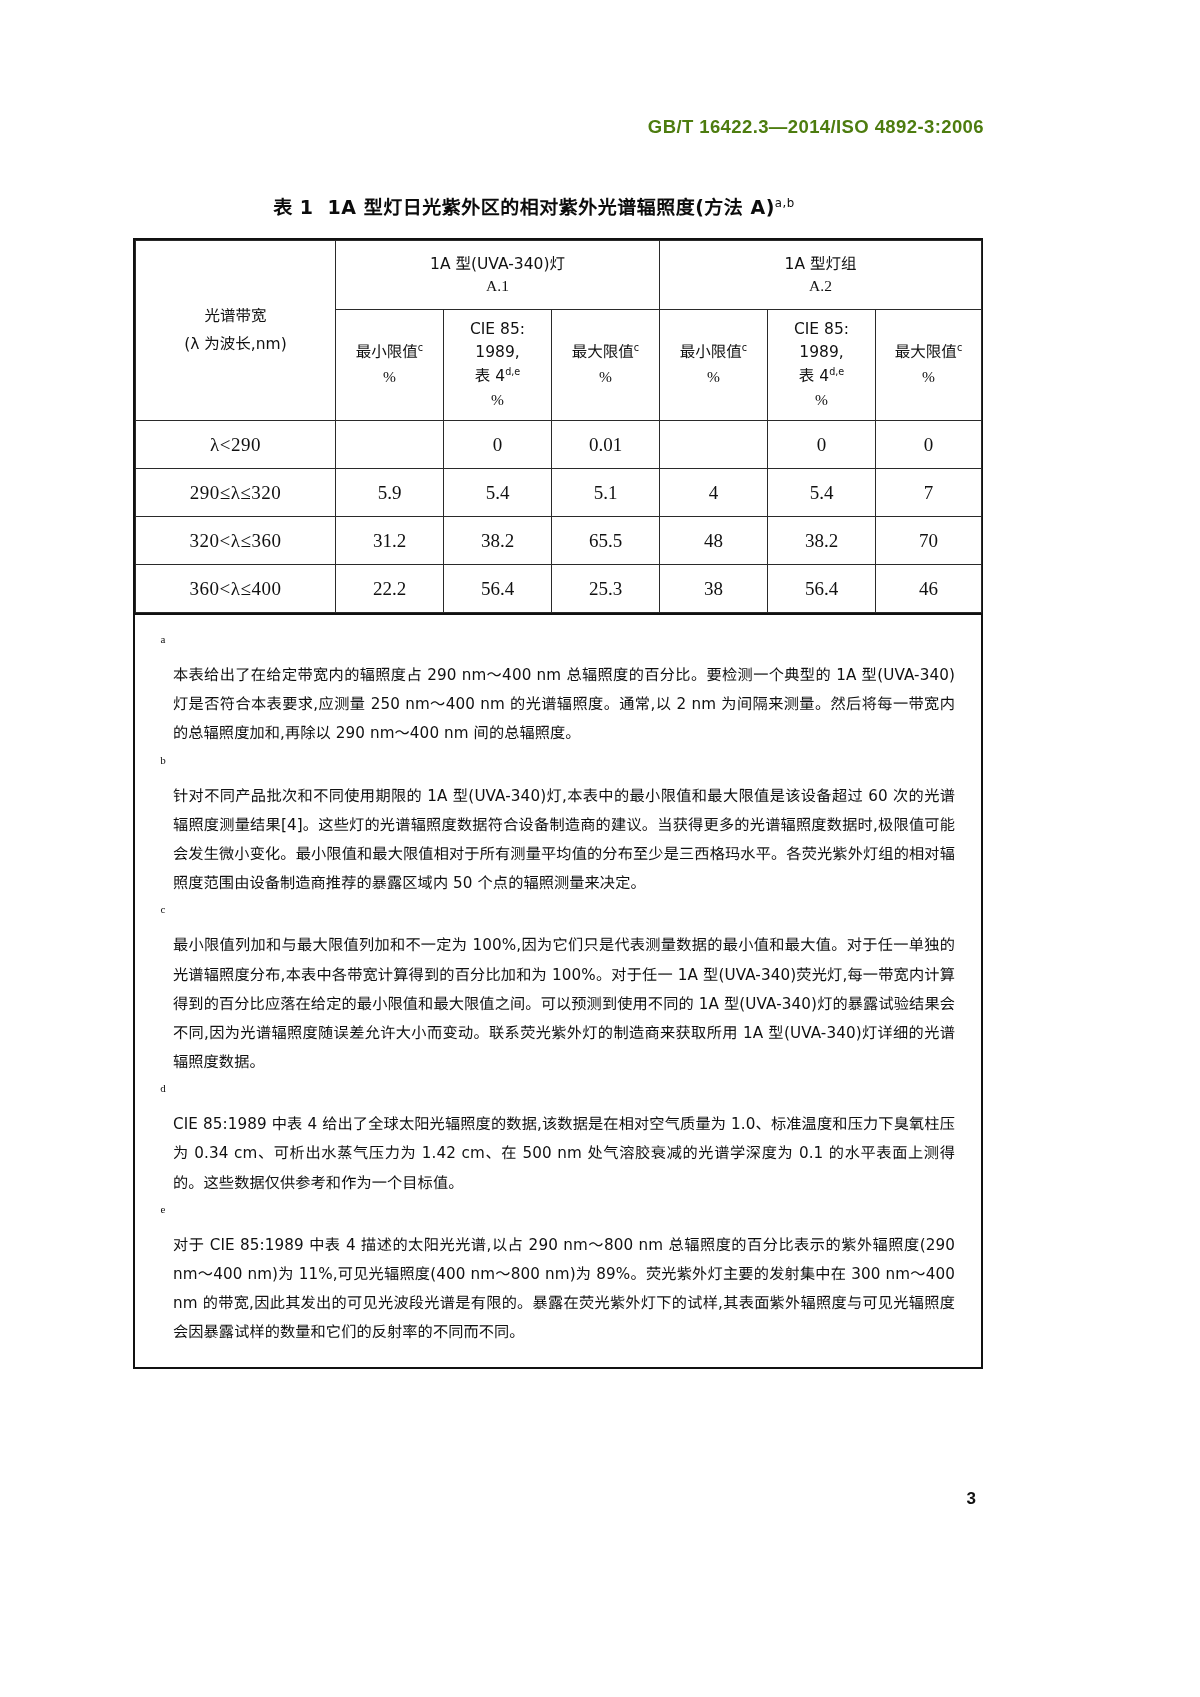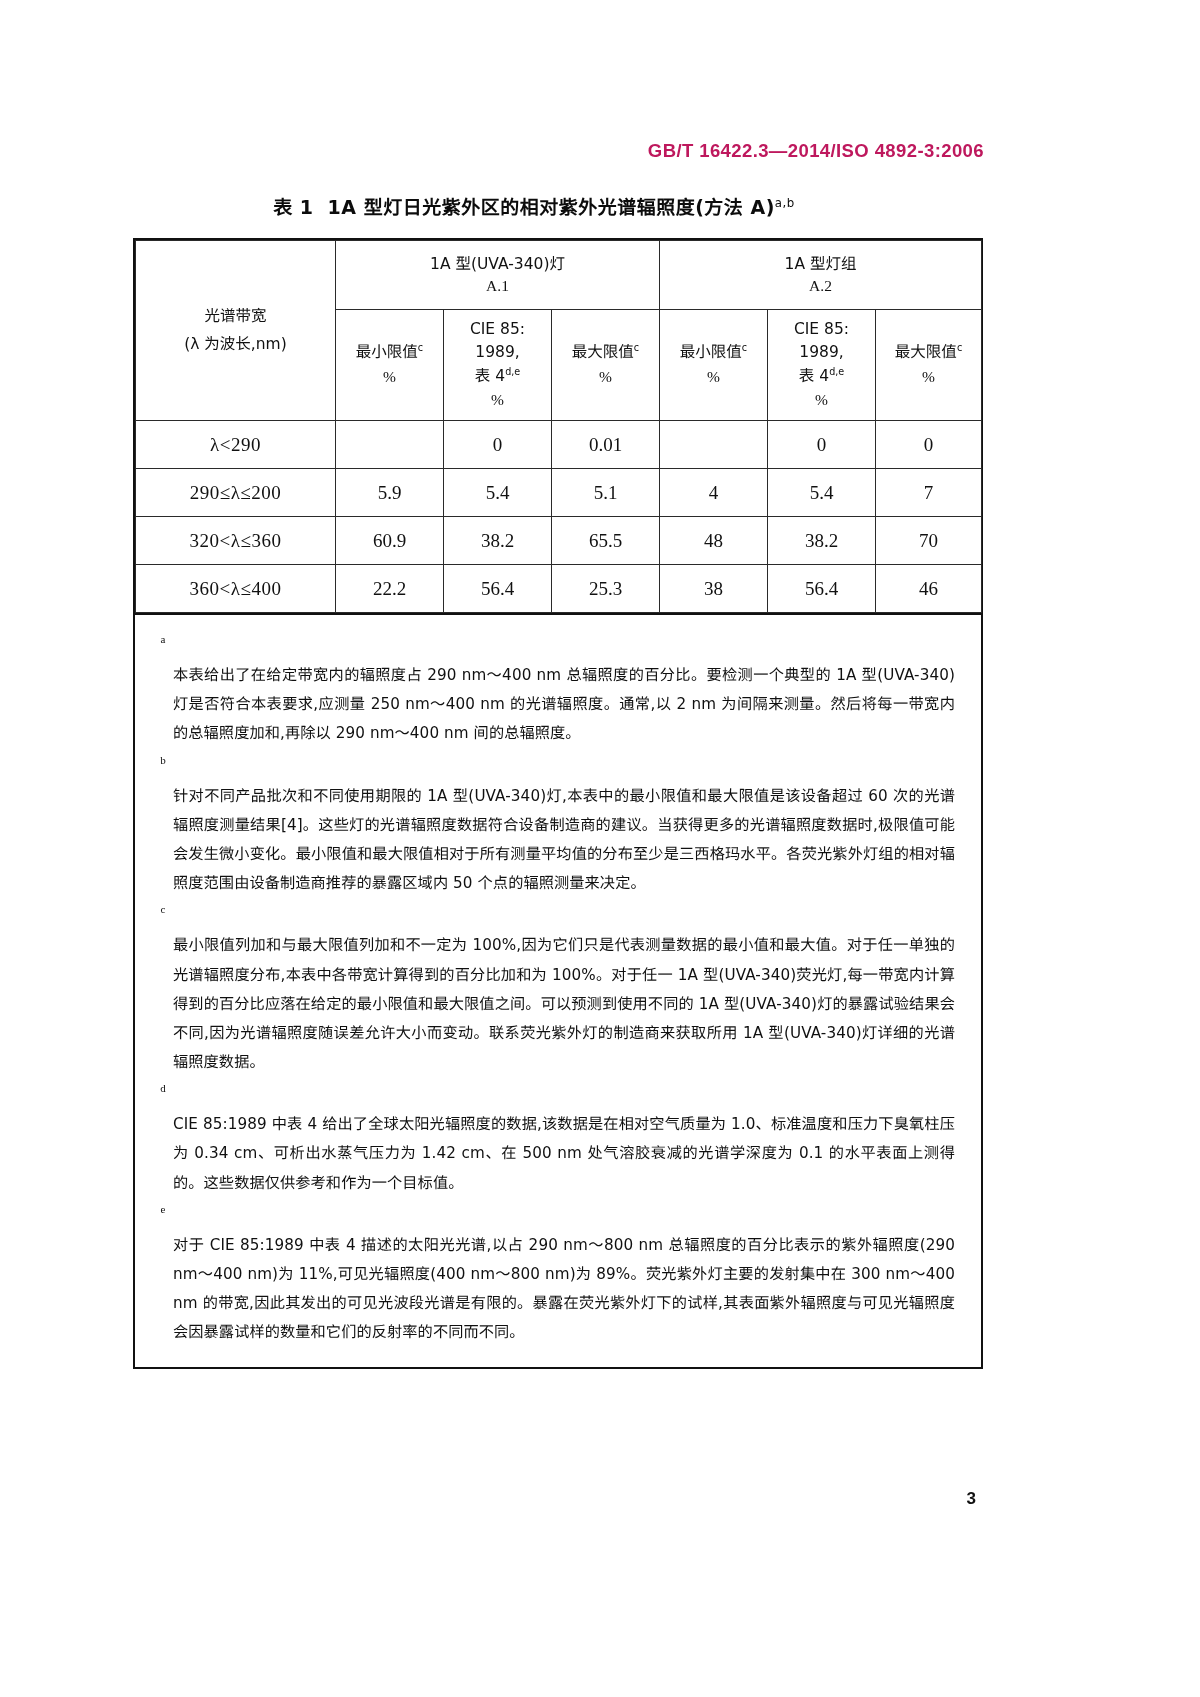--- a/index.html
+++ b/index.html
@@ -17,28 +17,28 @@
   }
   .page {
     position: absolute;
     inset: 0;
     padding: 0;
   }
 
   
   .page-header {
     position: absolute;
-    top: 140px;
+    top: 116px;
     right: 216px;
     font-family: "Liberation Sans", "DejaVu Sans", sans-serif;
     font-weight: bold;
     font-size: 18.5px;
     letter-spacing: 0.4px;
     white-space: nowrap;
-    color: #be185d;
+    color: #4d7c0f;
   }
 
   
   .table-caption {
     position: absolute;
     top: 192px;
     left: 0;
     width: 1068px;
     text-align: center;
     font-family: "DejaVu Sans", "Liberation Sans", sans-serif;
@@ -216,31 +216,31 @@
         <tr>
           <td class="band">λ&lt;290</td>
           <td></td>
           <td>0</td>
           <td>0.01</td>
           <td></td>
           <td>0</td>
           <td>0</td>
         </tr>
         <tr>
-          <td class="band">290≤λ≤200</td>
+          <td class="band">290≤λ≤320</td>
           <td>5.9</td>
           <td>5.4</td>
           <td>5.1</td>
           <td>4</td>
           <td>5.4</td>
           <td>7</td>
         </tr>
         <tr>
           <td class="band">320&lt;λ≤360</td>
-          <td>60.9</td>
+          <td>31.2</td>
           <td>38.2</td>
           <td>65.5</td>
           <td>48</td>
           <td>38.2</td>
           <td>70</td>
         </tr>
         <tr>
           <td class="band">360&lt;λ≤400</td>
           <td>22.2</td>
           <td>56.4</td>

